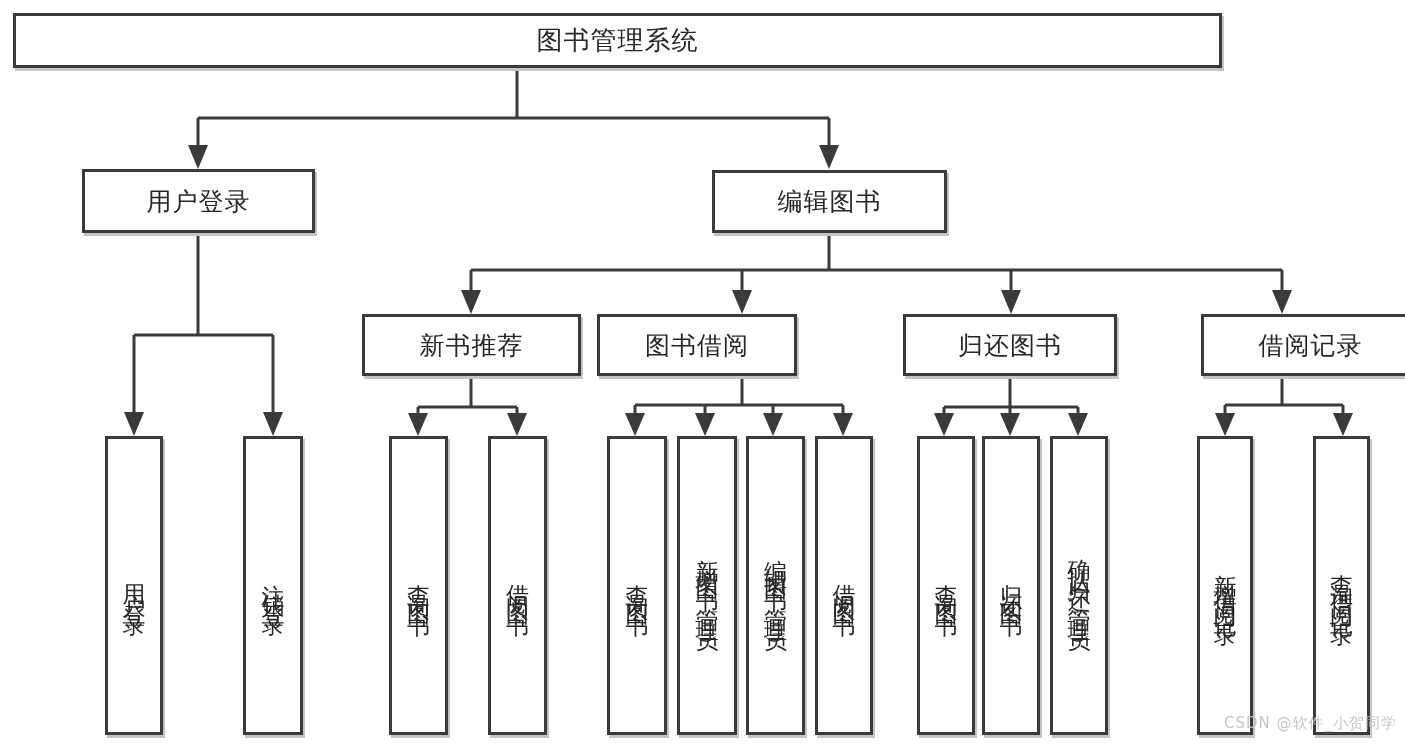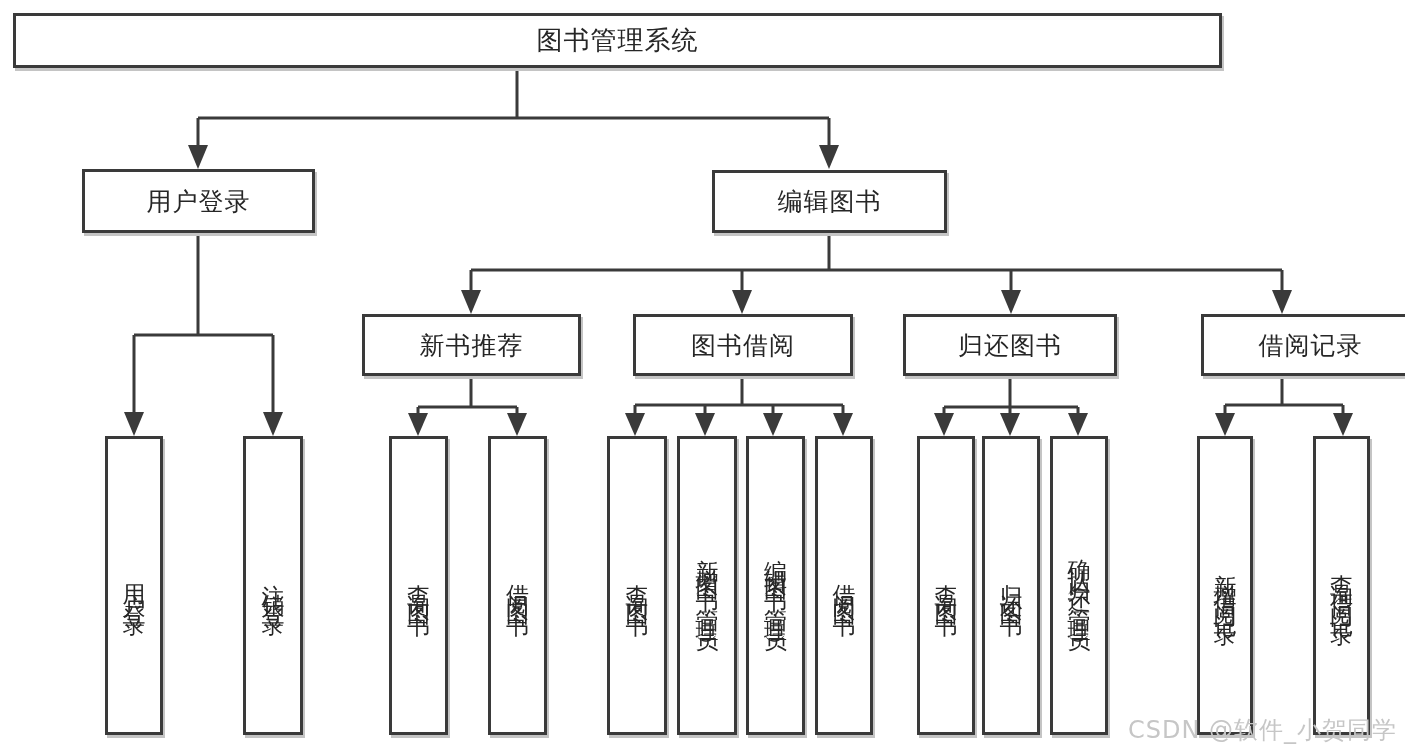--- a/index.html
+++ b/index.html
@@ -58,41 +58,41 @@
     letter-spacing:10px;
     line-height:1;
     color:var(--text);
     white-space:nowrap;
   }
   
   .pos-root{left:13px;top:13px;width:1209px;height:55px;}
   .pos-user-login{left:82px;top:169px;width:233px;height:64px;}
   .pos-book-mgmt{left:712px;top:170px;width:235px;height:63px;}
   .pos-new-rec{left:362px;top:314px;width:219px;height:62px;}
-  .pos-borrowing{left:633px;top:314px;width:220px;height:62px;}
+  .pos-borrowing{left:597px;top:314px;width:200px;height:62px;}
   .pos-current{left:903px;top:314px;width:214px;height:62px;}
   .pos-records{left:1173px;top:314px;width:219px;height:62px;margin-left:28px;}
   
   .pos-l-user{left:105px;width:58px;}
   .pos-l-logout{left:243px;width:60px;}
   .pos-l-rec-query{left:389px;width:59px;}
   .pos-l-rec-borrow{left:488px;width:59px;}
   .pos-l-bor-query{left:607px;width:60px;}
   .pos-l-bor-add{left:677px;width:60px;}
   .pos-l-bor-edit{left:746px;width:59px;}
   .pos-l-bor-borrow{left:815px;width:58px;}
   .pos-l-cur-query{left:917px;width:58px;}
   .pos-l-cur-return{left:982px;width:58px;}
   .pos-l-cur-confirm{left:1050px;width:58px;}
   .pos-l-log-add{left:1197px;width:56px;}
   .pos-l-log-query{left:1313px;width:57px;}
   .watermark{
     position:absolute;
     right:8px;top:714px;
-    font-size:24px;
+    font-size:15px;
     color:var(--watermark);
     letter-spacing:1px;
     z-index:5;
     white-space:nowrap;
   }
 </style>
 </head>
 <body>
 
 <div class="stage">

